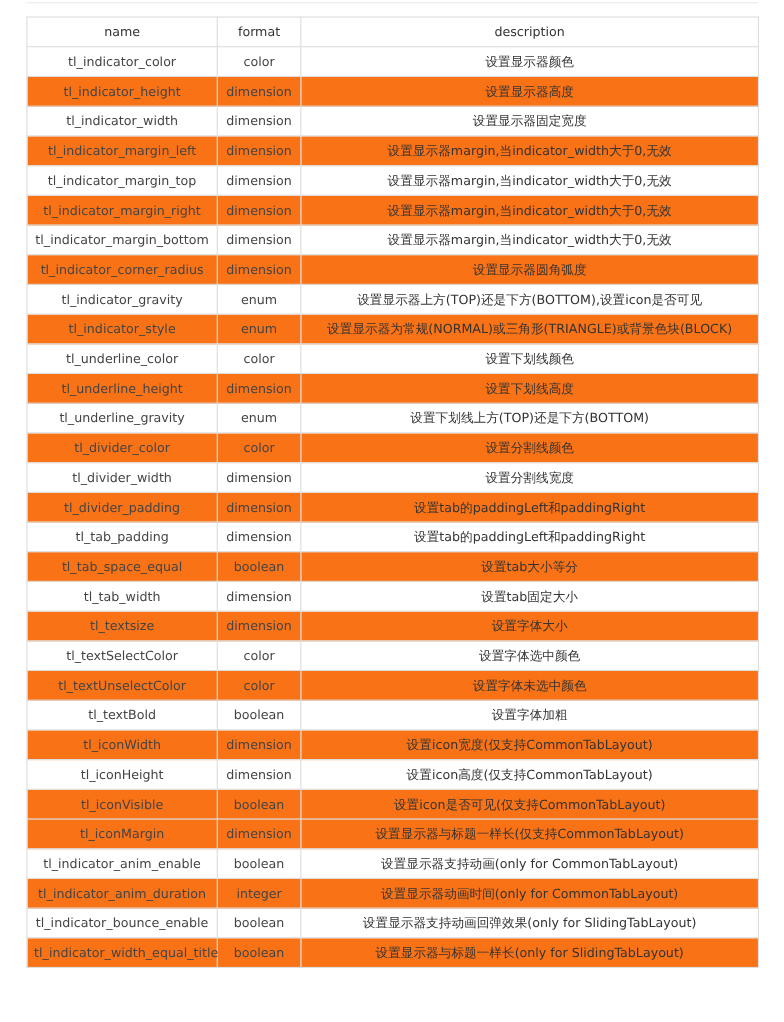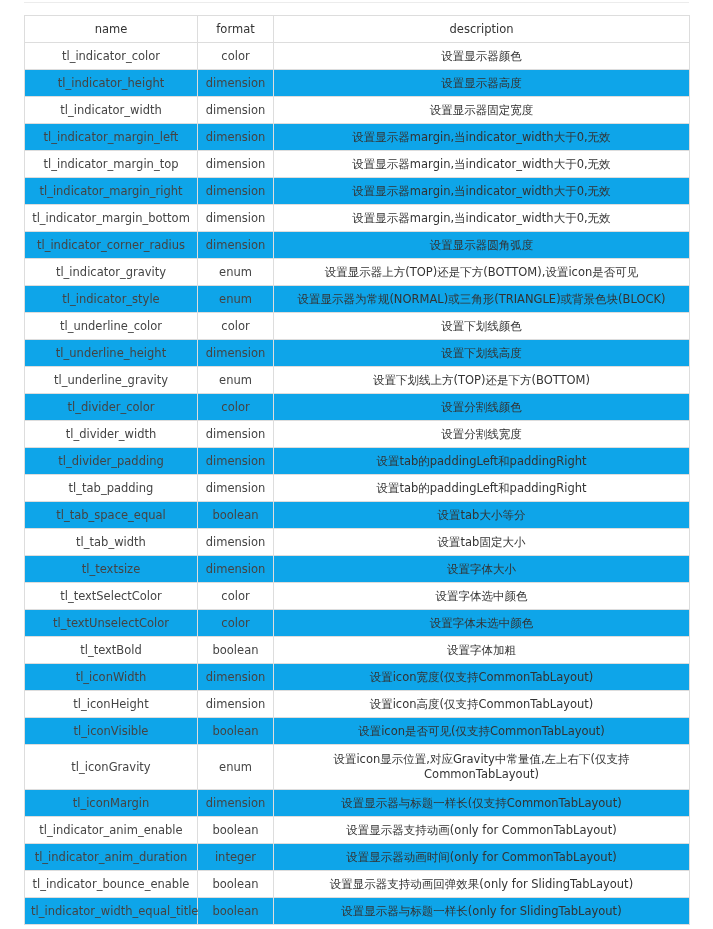--- a/index.html
+++ b/index.html
@@ -4,21 +4,21 @@
 <style>
   html, body { margin: 0; padding: 0; background: #ffffff; }
   body { width: 713px; height: 929px; position: relative; overflow: hidden;
          font-family: "DejaVu Sans", "Liberation Sans", sans-serif; color: #333333; }
   .topline { position: absolute; left: 24px; top: 2px; width: 665px; height: 1px; background: #ececec; }
   table.attrs { position: absolute; left: 24px; top: 15px; width: 665px;
                 border-collapse: collapse; table-layout: fixed; font-size: 11.5px; }
   table.attrs th, table.attrs td { border: 1px solid #dddddd; text-align: center;
                 vertical-align: middle; padding: 0 6px; height: 26px; line-height: 15px; font-weight: normal; }
   table.attrs th { height: 26px; color: #333; }
-  table.attrs tr.even td { background: #0ea5e9; }
+  table.attrs tr.even td { background: #f97316; }
   table.attrs tr.tall td { height: 44px; }
   col.c-name { width: 173px; }
   col.c-format { width: 76px; }
   col.c-desc { width: 416px; }
   td.name, td.format { color: #444; }
   td.desc { color: #333; }
 </style>
 </head>
 <body>
 
@@ -161,25 +161,20 @@
       <tr>
         <td class="name">tl_iconHeight</td>
         <td class="format">dimension</td>
         <td class="desc">设置icon高度(仅支持CommonTabLayout)</td>
       </tr>
       <tr class="even">
         <td class="name">tl_iconVisible</td>
         <td class="format">boolean</td>
         <td class="desc">设置icon是否可见(仅支持CommonTabLayout)</td>
       </tr>
-      <tr class="tall">
-        <td class="name">tl_iconGravity</td>
-        <td class="format">enum</td>
-        <td class="desc">设置icon显示位置,对应Gravity中常量值,左上右下(仅支持CommonTabLayout)</td>
-      </tr>
       <tr class="even">
         <td class="name">tl_iconMargin</td>
         <td class="format">dimension</td>
         <td class="desc">设置显示器与标题一样长(仅支持CommonTabLayout)</td>
       </tr>
       <tr>
         <td class="name">tl_indicator_anim_enable</td>
         <td class="format">boolean</td>
         <td class="desc">设置显示器支持动画(only for CommonTabLayout)</td>
       </tr>

